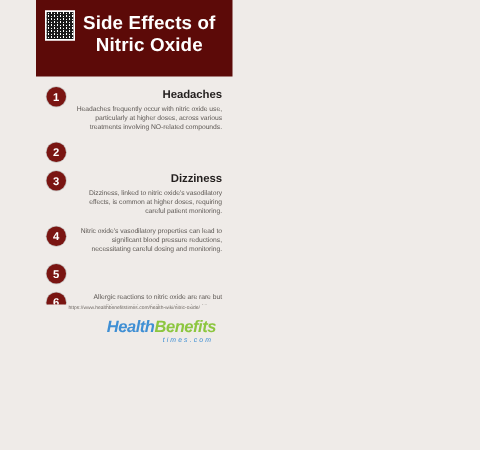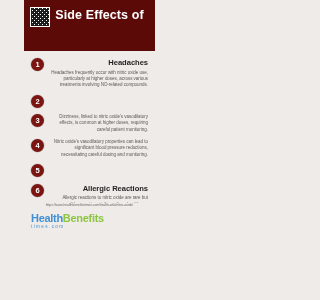--- a/index.html
+++ b/index.html
@@ -132,22 +132,23 @@
   .source-url {
     color: #6d6762;
     font-size: 3.3px;
     line-height: 5px;
     text-align: center;
     word-break: break-all;
     margin-bottom: 4px;
   }
 
   .logo-wrap {
-    text-align: left;
+    text-align: right;
     padding-right: 4px;
+    font-style: italic;
   }
   .logo-main {
     font-size: 11px;
     font-weight: bold;
     line-height: 12px;
     letter-spacing: -0.3px;
     white-space: nowrap;
   }
   .logo-health { color: #3f8fd4; }
   .logo-benefits { color: #8cc63f; }
@@ -161,59 +162,60 @@
 </style>
 </head>
 <body>
 
 <div class="poster">
 
   <div class="header">
     <div class="qr"></div>
     <div class="header-titles">
       <div class="title-line">Side Effects of</div>
+      <div class="title-line">Nitric Oxide</div>
     </div>
   </div>
 
   <div class="list">
 
     <div class="item">
       <div class="badge">1</div>
       <div class="item-body">
         <div class="item-title">Headaches</div>
         <div class="item-desc">Headaches frequently occur with nitric oxide use, particularly at higher doses, across various treatments involving NO-related compounds.</div>
       </div>
     </div>
 
     <div class="item">
       <div class="badge">2</div>
     </div>
 
     <div class="item">
       <div class="badge">3</div>
       <div class="item-body">
+        <div class="item-title">Dizziness</div>
         <div class="item-desc">Dizziness, linked to nitric oxide's vasodilatory effects, is common at higher doses, requiring careful patient monitoring.</div>
       </div>
     </div>
 
     <div class="item">
       <div class="badge">4</div>
       <div class="item-body">
         <div class="item-desc">Nitric oxide's vasodilatory properties can lead to significant blood pressure reductions, necessitating careful dosing and monitoring.</div>
       </div>
     </div>
 
     <div class="item">
       <div class="badge">5</div>
     </div>
 
     <div class="item">
       <div class="badge">6</div>
       <div class="item-body">
-        <div class="item-title">Allergic Reactions</div>
         <div class="item-desc">Allergic reactions to nitric oxide are rare but possible, requiring vigilance from healthcare providers during administration.</div>
       </div>
     </div>
 
   </div>
 
   <div class="footer">
     <div class="source-url">https://www.healthbenefitstimes.com/health-wiki/nitric-oxide/</div>
     <div class="logo-wrap">
       <div class="logo-main"><span class="logo-health">Health</span><span class="logo-benefits">Benefits</span></div>

